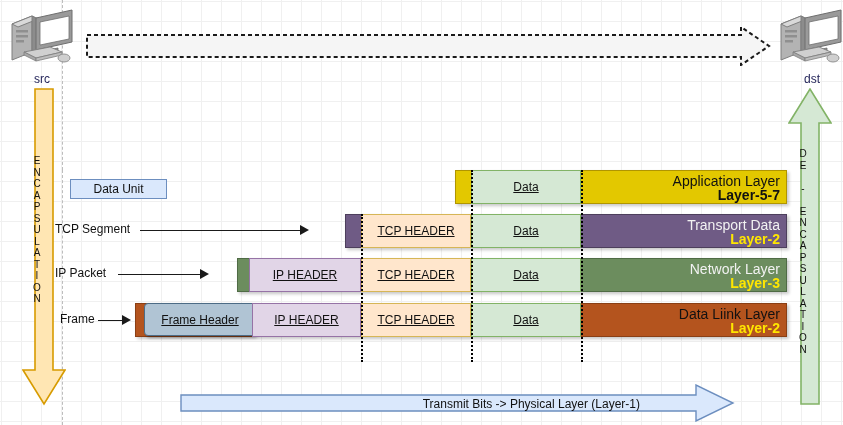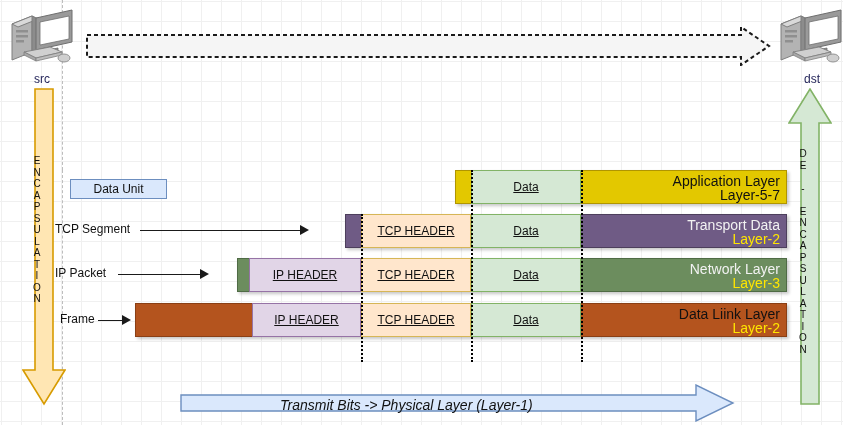--- a/index.html
+++ b/index.html
@@ -66,21 +66,21 @@
   }
   .layer-name {
     position: absolute;
     right: 6px;
     top: 3px;
     text-align: right;
     font-size: 14px;
     line-height: 14px;
     color: #111111;
   }
-  .layer-name .lnum { font-weight: normal; display: block; }
+  .layer-name .lnum { font-weight: bold; display: block; }
 
   .seg {
     position: absolute;
     box-sizing: border-box;
     border: 1px solid;
     display: flex;
     align-items: center;
     justify-content: center;
     font-size: 12px;
     color: #111111;
@@ -118,25 +118,24 @@
     position: absolute;
     width: 0; height: 0;
     border-top: 5px solid transparent;
     border-bottom: 5px solid transparent;
     border-left: 9px solid #1a1a1a;
   }
 
   
   .transmit-label {
     position: absolute;
-    font-size: 14px;
+    font-size: 12px;
     color: #111111;
     white-space: nowrap;
-    text-align: left;
-    font-style: italic;
+    text-align: right;
   }
 </style>
 </head>
 <body>
 
 <div id="canvas">
 
   <div class="vguide" style="left:62px; top:0px; height:170px;"></div>
   <div class="vguide" style="left:62px; top:170px; height:255px;"></div>
 
@@ -283,20 +282,24 @@
     <span>Data</span>
   </div>
 
   <div class="layer-bar" style="left:135px; top:303px; width:652px; height:34px;
               background:#b4541e; border-color:#8a3f15;">
     <div class="layer-name" style="color:#111111;">
       <span>Data Liink Layer</span>
       <span class="lnum" style="color:#ffe600;">Layer-2</span>
     </div>
   </div>
+  <div class="seg rounded" style="left:144px; top:303px; width:112px; height:33px;
+              background:#b0c4d4; border-color:#4d6c86;">
+    <span>Frame Header</span>
+  </div>
   <div class="seg" style="left:252px; top:303px; width:109px; height:34px;
               background:#e1d5e7; border-color:#9673a6;">
     <span>IP HEADER</span>
   </div>
   <div class="seg" style="left:361px; top:303px; width:110px; height:34px;
               background:#ffe6cc; border-color:#d6b656;">
     <span>TCP HEADER</span>
   </div>
   <div class="seg" style="left:471px; top:303px; width:110px; height:34px;
               background:#d5e8d4; border-color:#82b366;">

